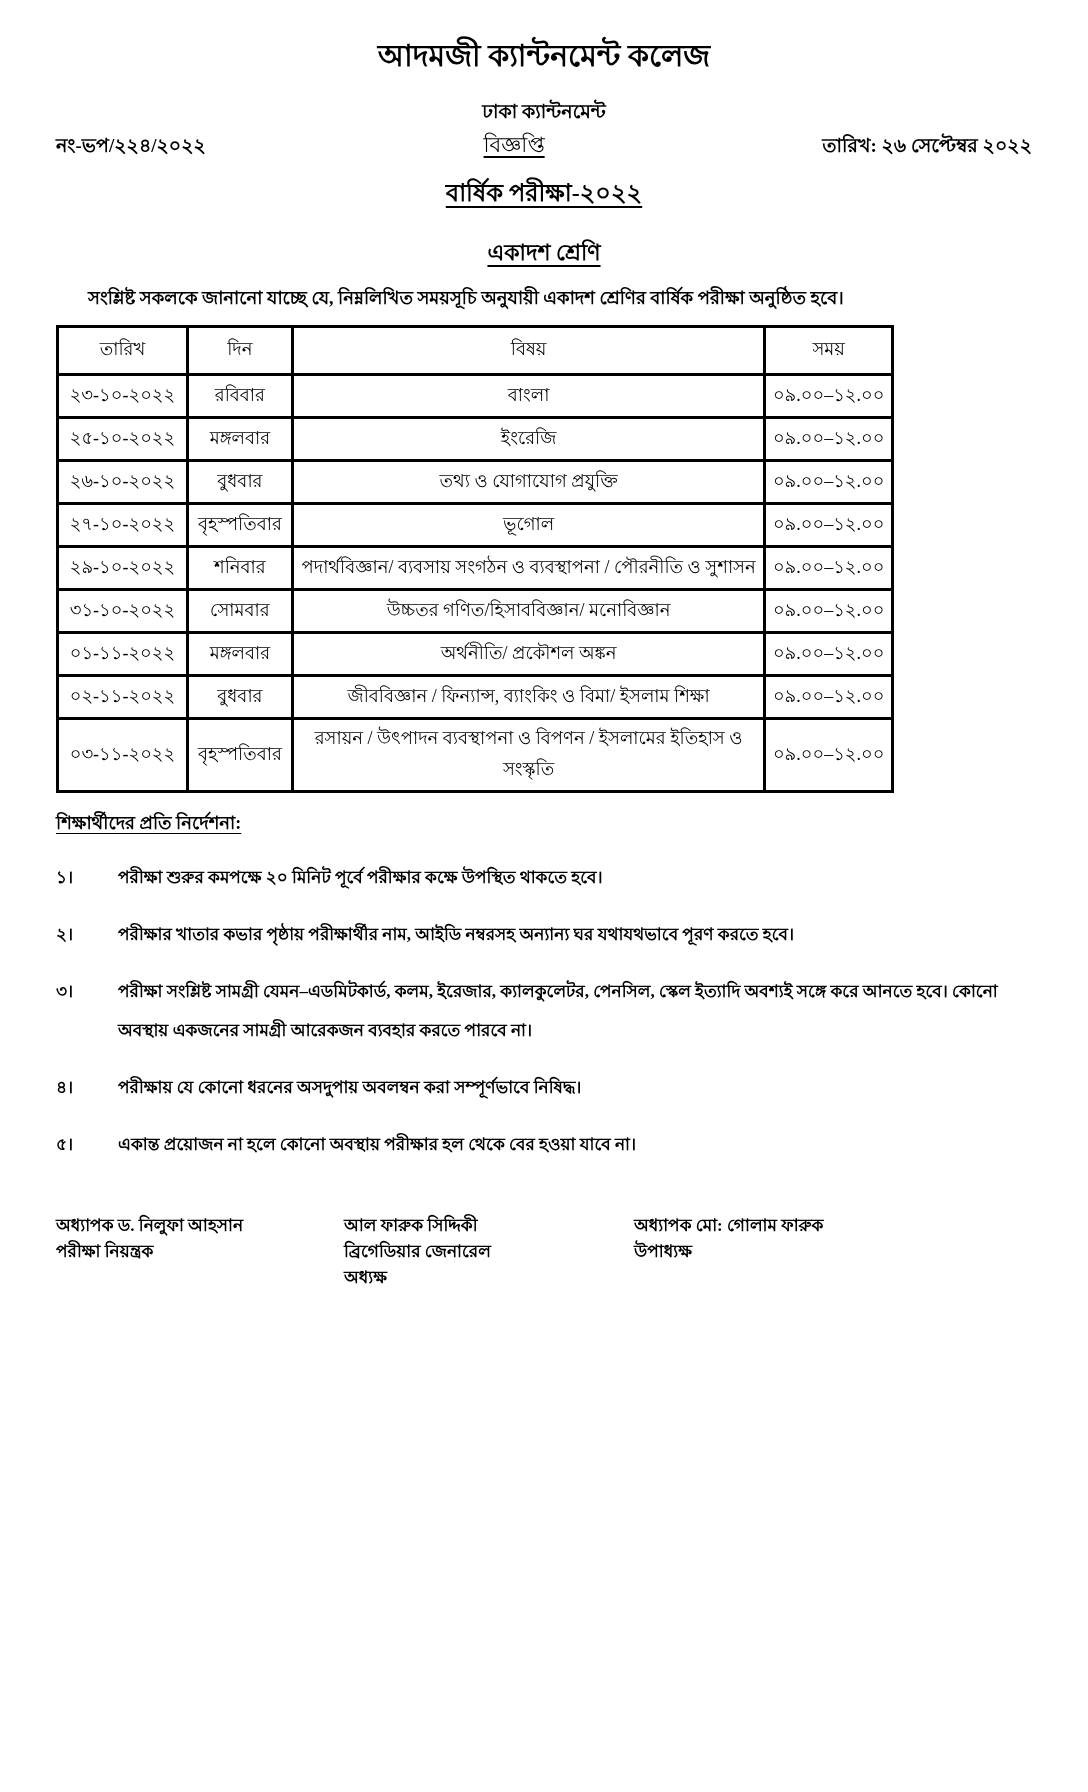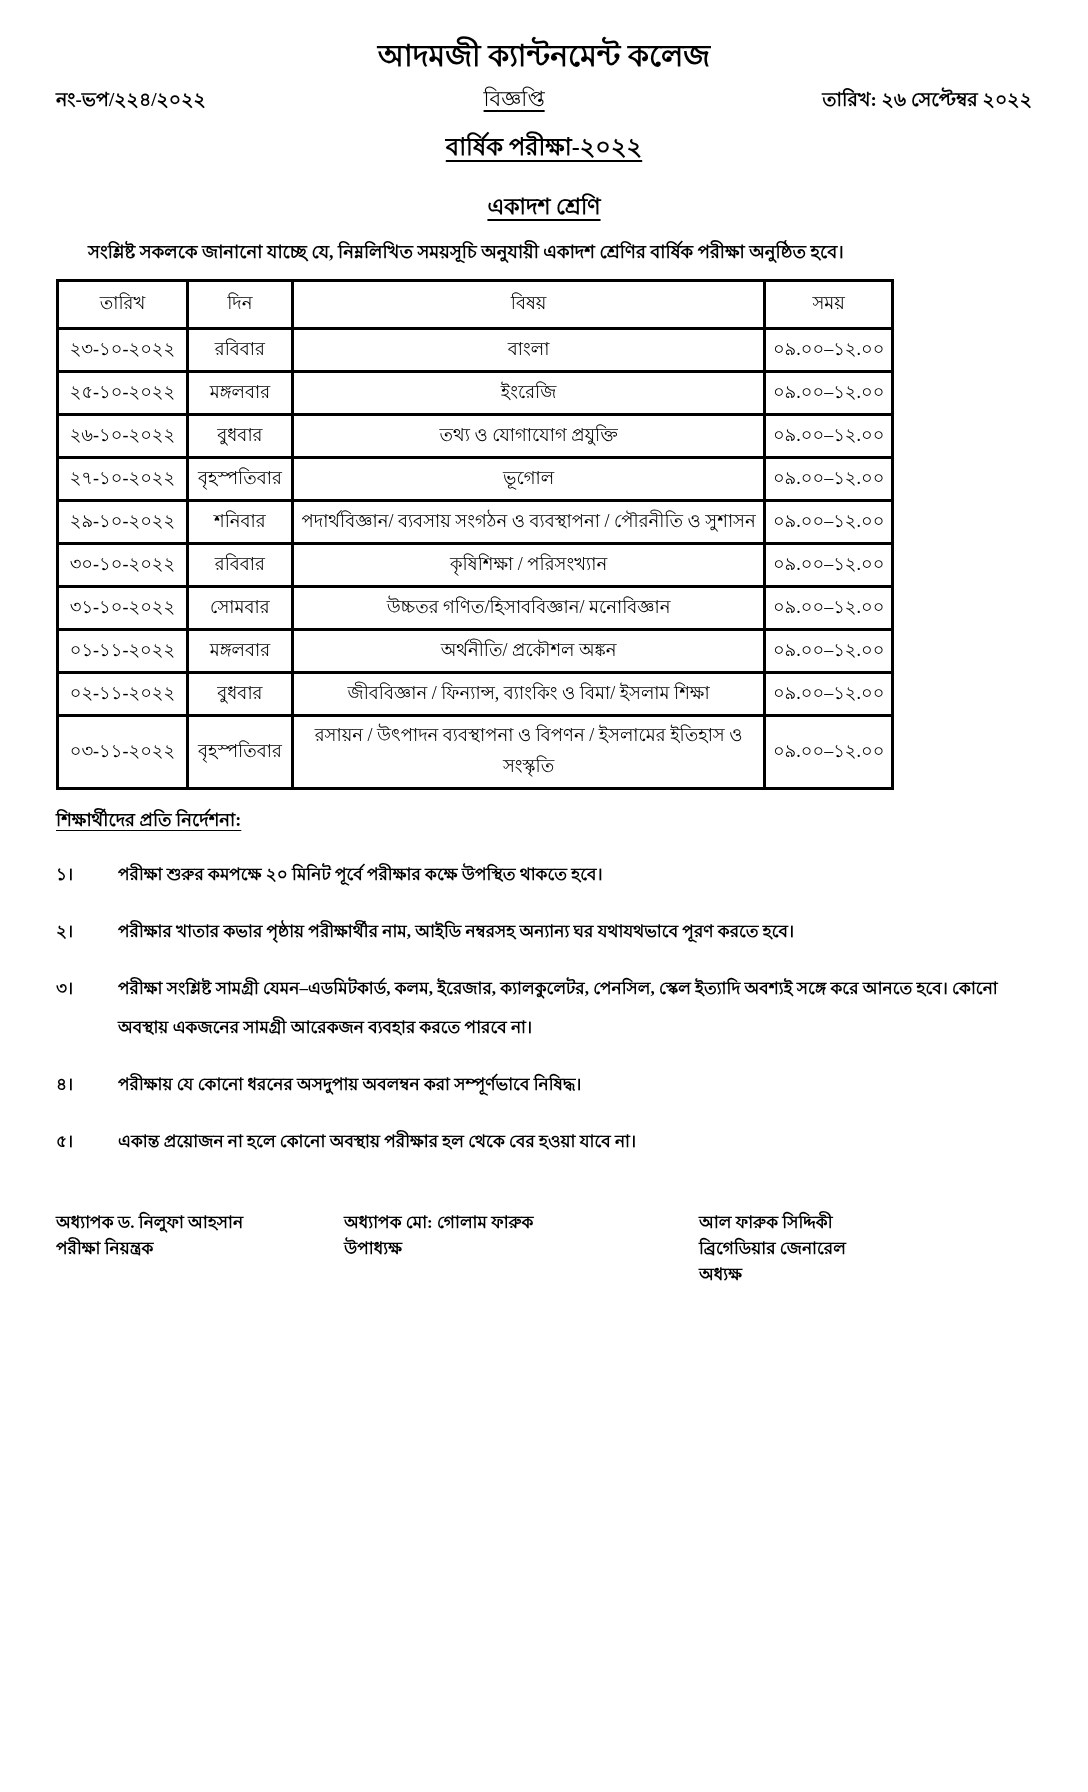--- a/index.html
+++ b/index.html
@@ -120,20 +120,21 @@
   .sig-left { width: 288px; }
   .sig-middle { width: 355px; }
   .sig-right { width: 290px; }
 </style>
 </head>
 <body>
 
 <div class="page">
 
   <div class="center college-name">আদমজী ক্যান্টনমেন্ট কলেজ</div>
+  <div class="center location">ঢাকা ক্যান্টনমেন্ট</div>
 
   <div class="memo-row">
     <span class="memo-no">নং-ভপ/২২৪/২০২২</span>
     <span class="notice-label">বিজ্ঞপ্তি</span>
     <span class="date-line">তারিখ:  ২৬ সেপ্টেম্বর ২০২২</span>
   </div>
 
   <div class="center exam-title">বার্ষিক পরীক্ষা-২০২২</div>
   <div class="center class-title">একাদশ শ্রেণি</div>
 
@@ -179,26 +180,20 @@
         <td>ভূগোল</td>
         <td>০৯.০০–১২.০০</td>
       </tr>
       <tr>
         <td>২৯-১০-২০২২</td>
         <td>শনিবার</td>
         <td>পদার্থবিজ্ঞান/ ব্যবসায় সংগঠন ও ব্যবস্থাপনা / পৌরনীতি ও সুশাসন</td>
         <td>০৯.০০–১২.০০</td>
       </tr>
       <tr>
-        <td>৩০-১০-২০২২</td>
-        <td>রবিবার</td>
-        <td>কৃষিশিক্ষা / পরিসংখ্যান</td>
-        <td>০৯.০০–১২.০০</td>
-      </tr>
-      <tr>
         <td>৩১-১০-২০২২</td>
         <td>সোমবার</td>
         <td>উচ্চতর গণিত/হিসাববিজ্ঞান/ মনোবিজ্ঞান</td>
         <td>০৯.০০–১২.০০</td>
       </tr>
       <tr>
         <td>০১-১১-২০২২</td>
         <td>মঙ্গলবার</td>
         <td>অর্থনীতি/ প্রকৌশল অঙ্কন</td>
         <td>০৯.০০–১২.০০</td>
@@ -241,24 +236,24 @@
       <span class="instruction-no">৫।</span>
       <span class="instruction-text">একান্ত প্রয়োজন না হলে কোনো অবস্থায় পরীক্ষার হল থেকে বের হওয়া যাবে না।</span>
     </div>
   </div>
 
   <div class="signatures">
     <div class="sig-block sig-left">
       <div>অধ্যাপক ড. নিলুফা আহসান</div>
       <div>পরীক্ষা নিয়ন্ত্রক</div>
     </div>
-    <div class="sig-block sig-middle">
-      <div>অধ্যাপক মো: গোলাম ফারুক</div>
-      <div>উপাধ্যক্ষ</div>
-    </div>
     <div class="sig-block sig-right">
       <div>আল ফারুক সিদ্দিকী</div>
       <div>ব্রিগেডিয়ার জেনারেল</div>
       <div>অধ্যক্ষ</div>
     </div>
+    <div class="sig-block sig-middle">
+      <div>অধ্যাপক মো: গোলাম ফারুক</div>
+      <div>উপাধ্যক্ষ</div>
+    </div>
   </div>
 
 </div>
 
 </body></html>

